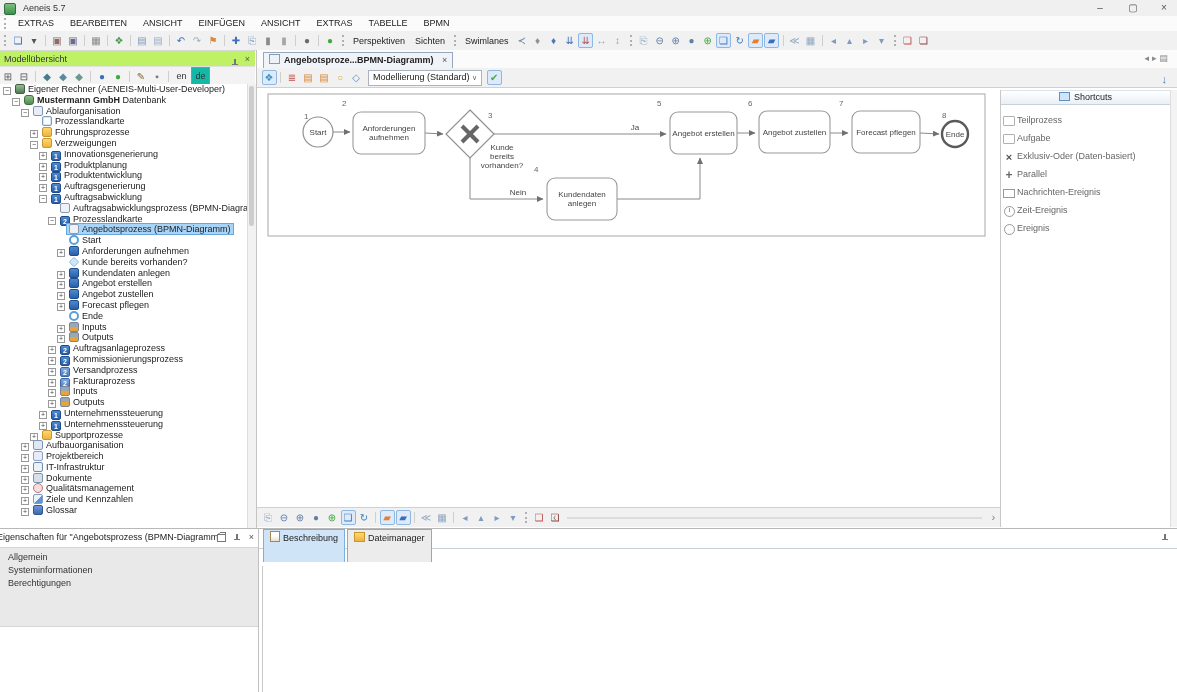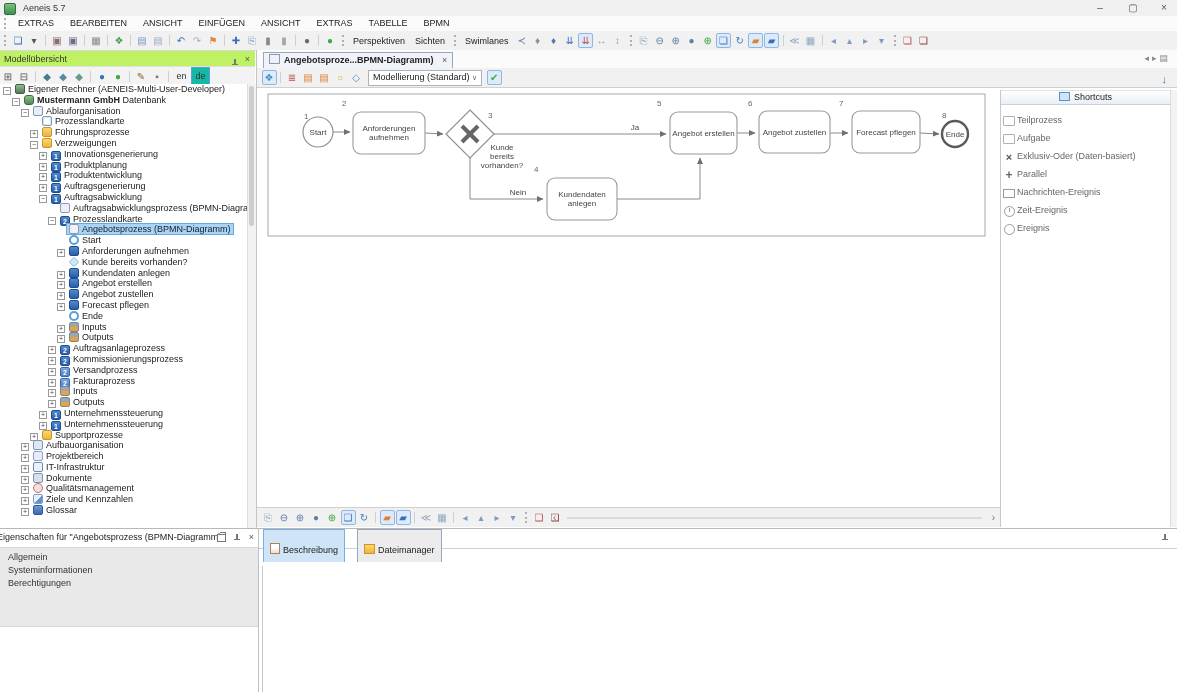--- a/index.html
+++ b/index.html
@@ -99,21 +99,21 @@
   .bl-title{height:17px;line-height:17px;color:#222;overflow:hidden;white-space:nowrap}
   .bl-title .t{margin-left:-3px}
   .blbtns{position:absolute;right:4px;top:3px}
   .winres{display:inline-block;position:relative;width:7px;height:6px;border:1px solid #777;background:#fff;margin-right:5px;vertical-align:middle}
   .winres::before{content:"";position:absolute;left:2px;top:-3px;width:5px;height:4px;border:1px solid #777;border-left:none;border-bottom:none}
   #bl-list{position:absolute;left:0;top:18px;width:258px;height:80px;background:#e9e9e9;border-top:1px solid #d6d6d6;border-bottom:1px solid #d6d6d6;padding-top:3px;box-sizing:border-box}
   .plitem{height:13px;line-height:13px;padding-left:8px;color:#333}
   #bcpanel{left:258px;top:528px;width:919px;height:164px;background:#fff;border-top:1px solid #b8b8b8;border-left:1px solid #c0c0c0;box-sizing:border-box}
   .bc-title{height:17px;line-height:17px;padding-left:5px;color:#222}
   #bc-tabs{height:19px;padding-left:4px;border-bottom:1px solid #c8d0da}
-  .btab{display:inline-block;height:33px;line-height:16px;padding:12px 6px;margin-right:12px;border:1px solid #98a8bc;border-bottom:none;background:#ececec;color:#222;vertical-align:bottom;box-sizing:border-box}
+  .btab{display:inline-block;height:33px;line-height:16px;padding:0 6px;margin-right:2px;border:1px solid #98a8bc;border-bottom:none;background:#ececec;color:#222;vertical-align:bottom;box-sizing:border-box}
   .btab.active{background:#cfe4f7;border-color:#7ab0e0}
   .ti-desc{display:inline-block;width:8px;height:9px;background:linear-gradient(#ffffff 40%,#f0dcc8);border:1px solid #a8845a;margin-right:3px;vertical-align:-1px}
   .ti-file{display:inline-block;width:9px;height:8px;background:linear-gradient(#ffd76e,#eeb33c);border:1px solid #c8962e;margin-right:3px;vertical-align:-1px}
   #bc-content{position:absolute;left:3px;top:37px;right:0;bottom:0;border-left:1px solid #c8c8c8;background:#fff}
   .hgrip{position:absolute;top:524px;color:#999;font-size:8px;letter-spacing:1px}
 </style>
 </head>
 <body>
 
 <div id="titlebar" class="abs">

